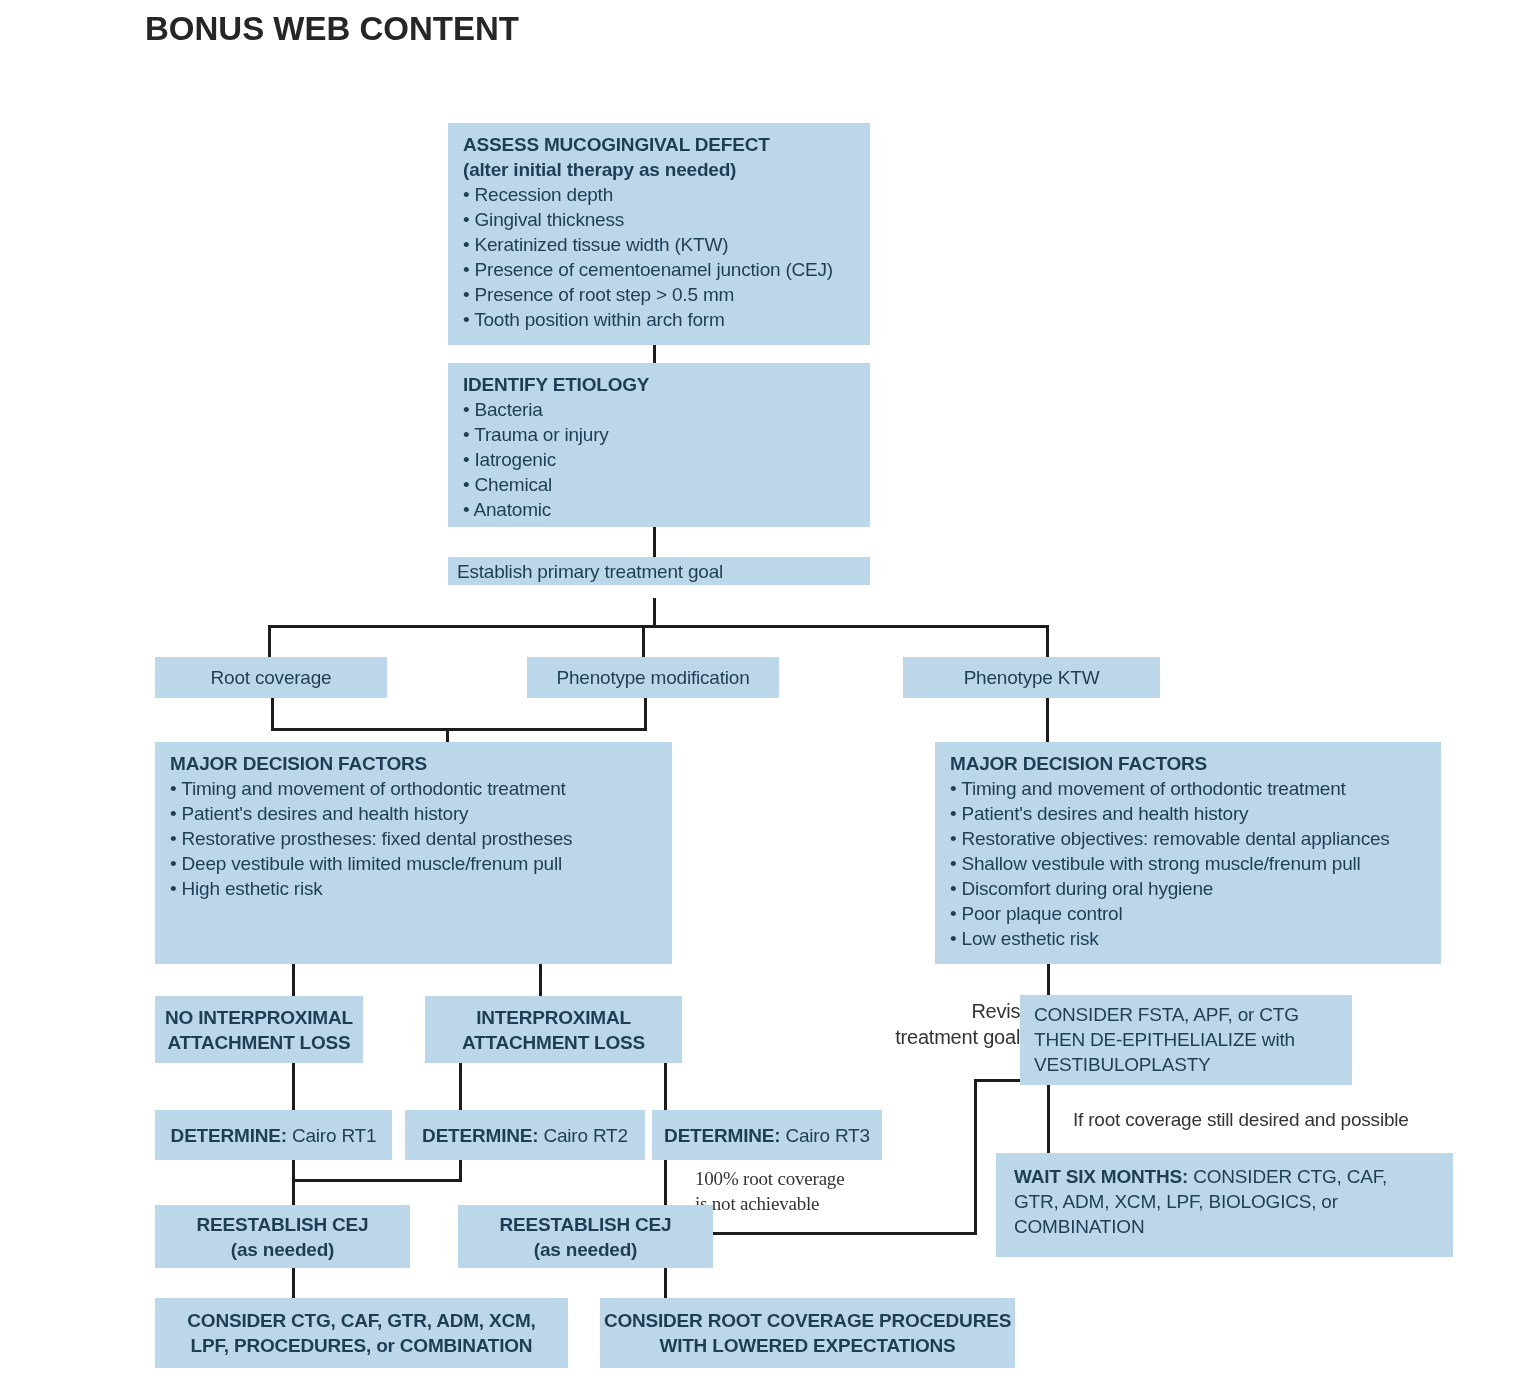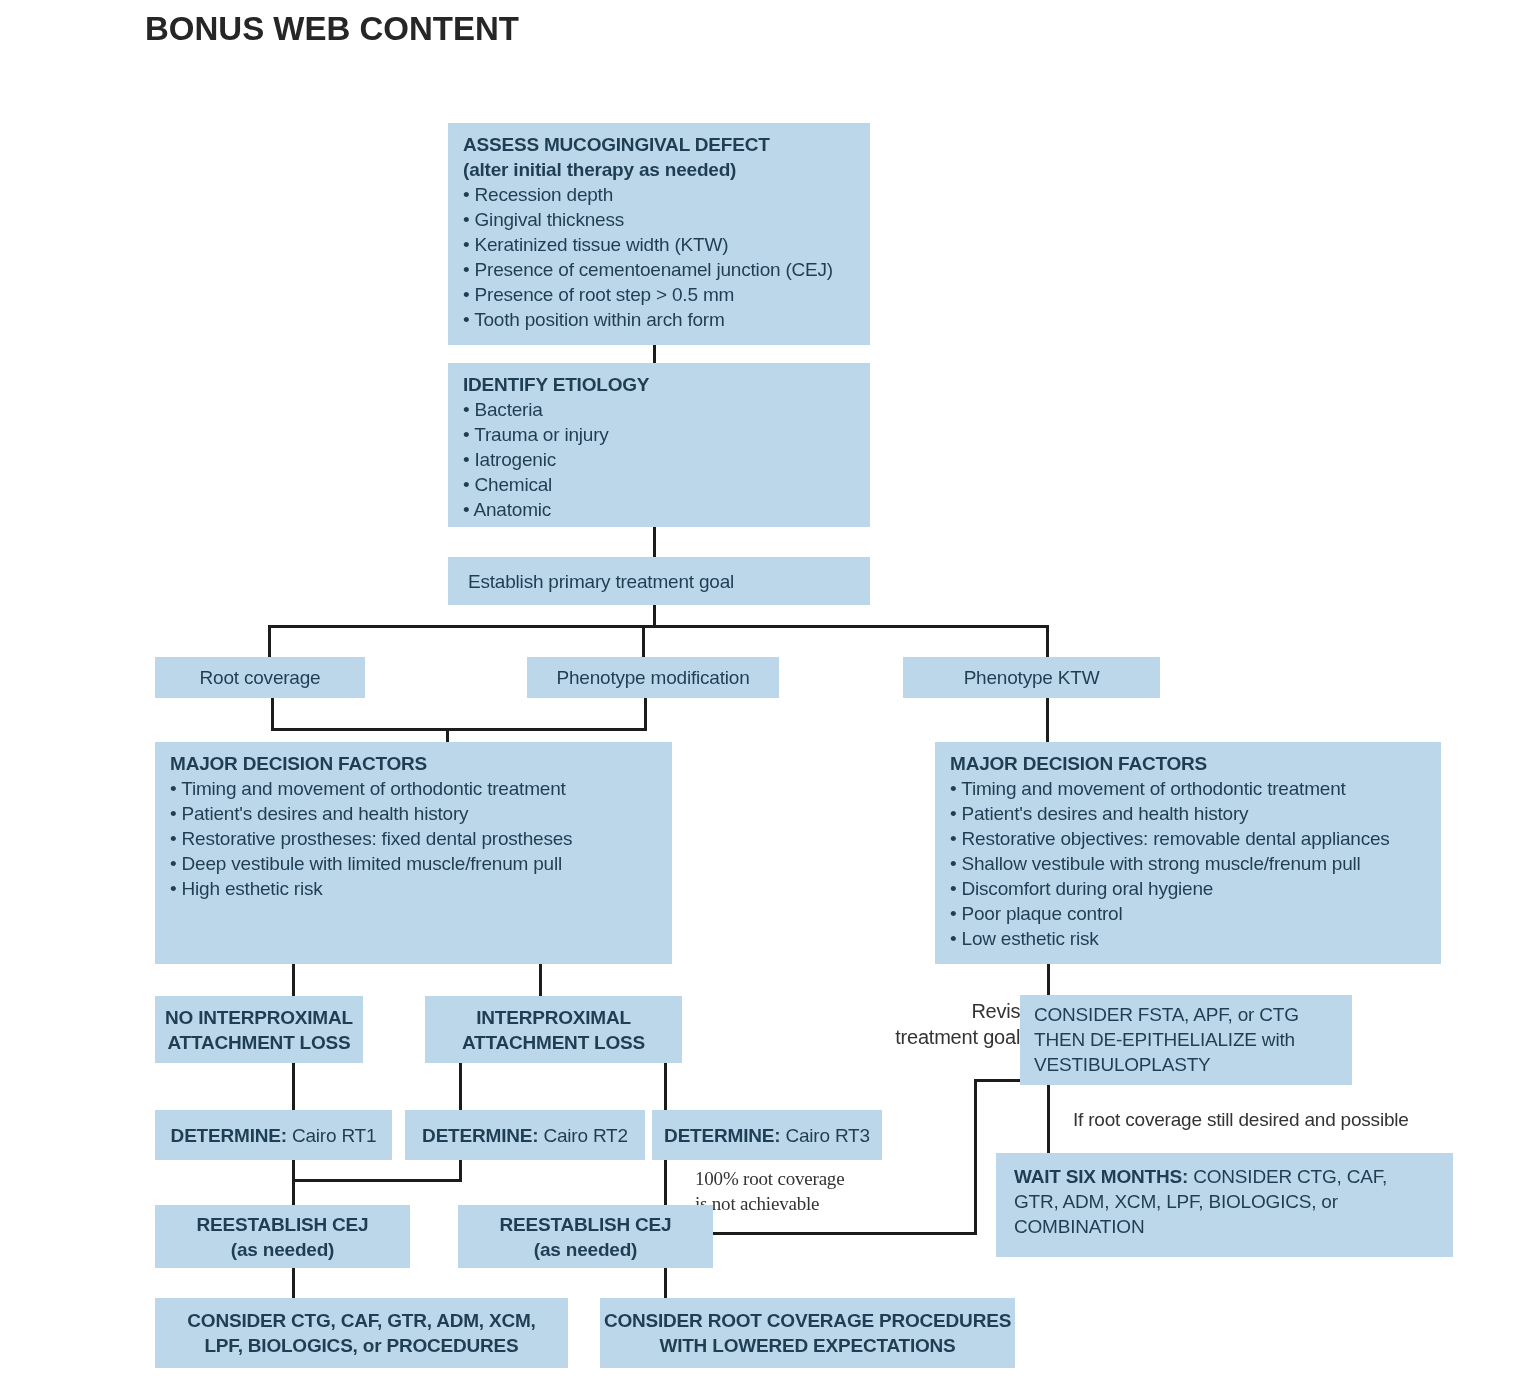--- a/index.html
+++ b/index.html
@@ -98,25 +98,25 @@
     <div class="hd">IDENTIFY ETIOLOGY</div>
     <div>
         <div class="bullet">Bacteria</div>
         <div class="bullet">Trauma or injury</div>
         <div class="bullet">Iatrogenic</div>
         <div class="bullet">Chemical</div>
         <div class="bullet">Anatomic</div>
       </div>
   </div>
 
-  <div class="box" style="left:448px;top:557px;width:422px;height:48px;display:flex;align-items:center;padding:0 0 0 20px">
+  <div class="box" style="left:448px;top:557px;width:422px;height:28px;display:flex;align-items:center;padding:0 0 0 9px">
     <span>Establish primary treatment goal</span>
   </div>
 
-  <div class="box center" style="left:155px;top:657px;width:210px;height:41px">
+  <div class="box center" style="left:155px;top:657px;width:232px;height:41px">
     <span>Root coverage</span>
   </div>
   <div class="box center" style="left:527px;top:657px;width:252px;height:41px">
     <span>Phenotype modification</span>
   </div>
   <div class="box center" style="left:903px;top:657px;width:257px;height:41px">
     <span>Phenotype KTW</span>
   </div>
 
   <div class="box" style="left:155px;top:742px;width:517px;height:222px">
@@ -192,20 +192,20 @@
   </div>
 
   <div class="box" style="left:996px;top:1153px;width:457px;height:104px;padding:11px 14px 11px 18px">
     <div><span class="bold">WAIT SIX MONTHS:</span> <span>CONSIDER CTG, CAF,</span></div>
     <div>GTR, ADM, XCM, LPF, BIOLOGICS, or</div>
     <div>COMBINATION</div>
   </div>
 
   <div class="box center bold" style="left:155px;top:1298px;width:413px;height:70px">
     <span>CONSIDER CTG, CAF, GTR, ADM, XCM,</span>
-    <span>LPF, BIOLOGICS, or PROCEDURES</span>
+    <span>LPF, PROCEDURES, or COMBINATION</span>
   </div>
   <div class="box center bold" style="left:600px;top:1298px;width:415px;height:70px">
     <span>CONSIDER ROOT COVERAGE PROCEDURES</span>
     <span>WITH LOWERED EXPECTATIONS</span>
   </div>
 
 </div>
 
 </body></html>

